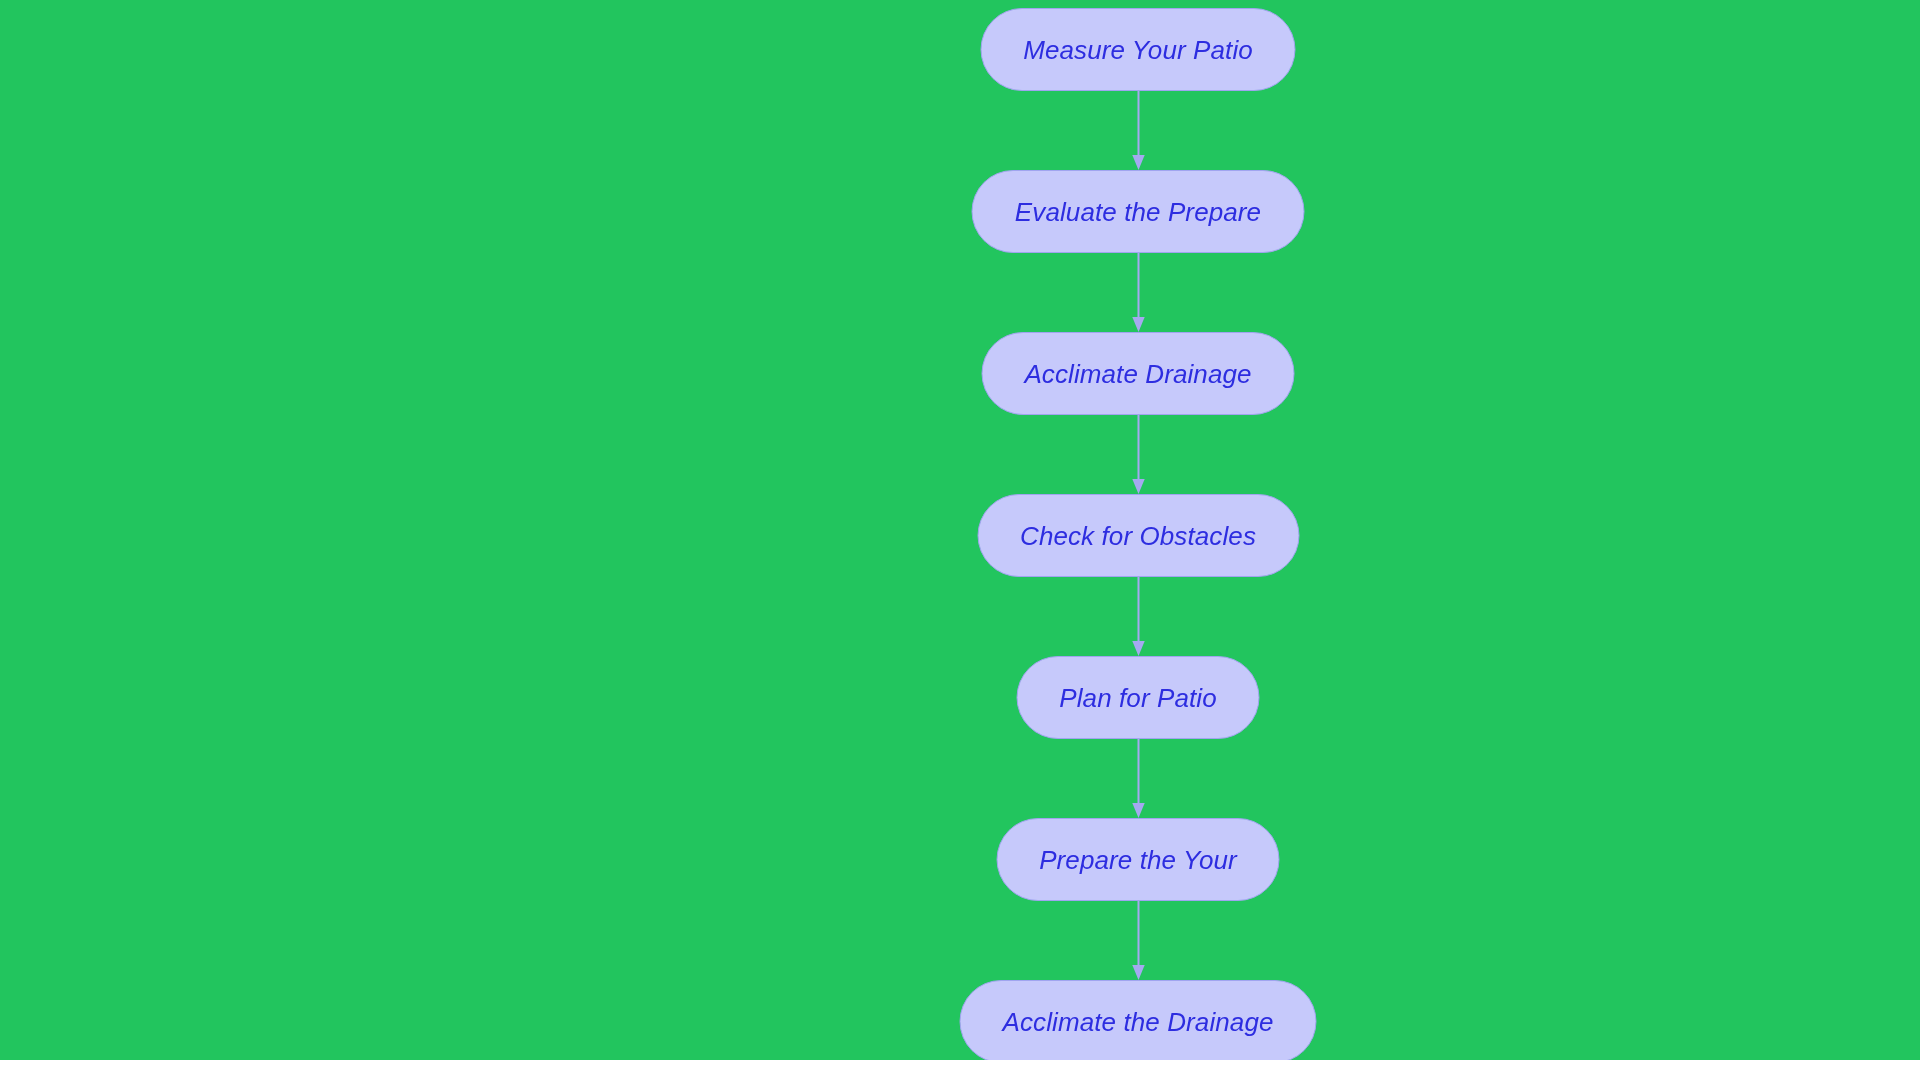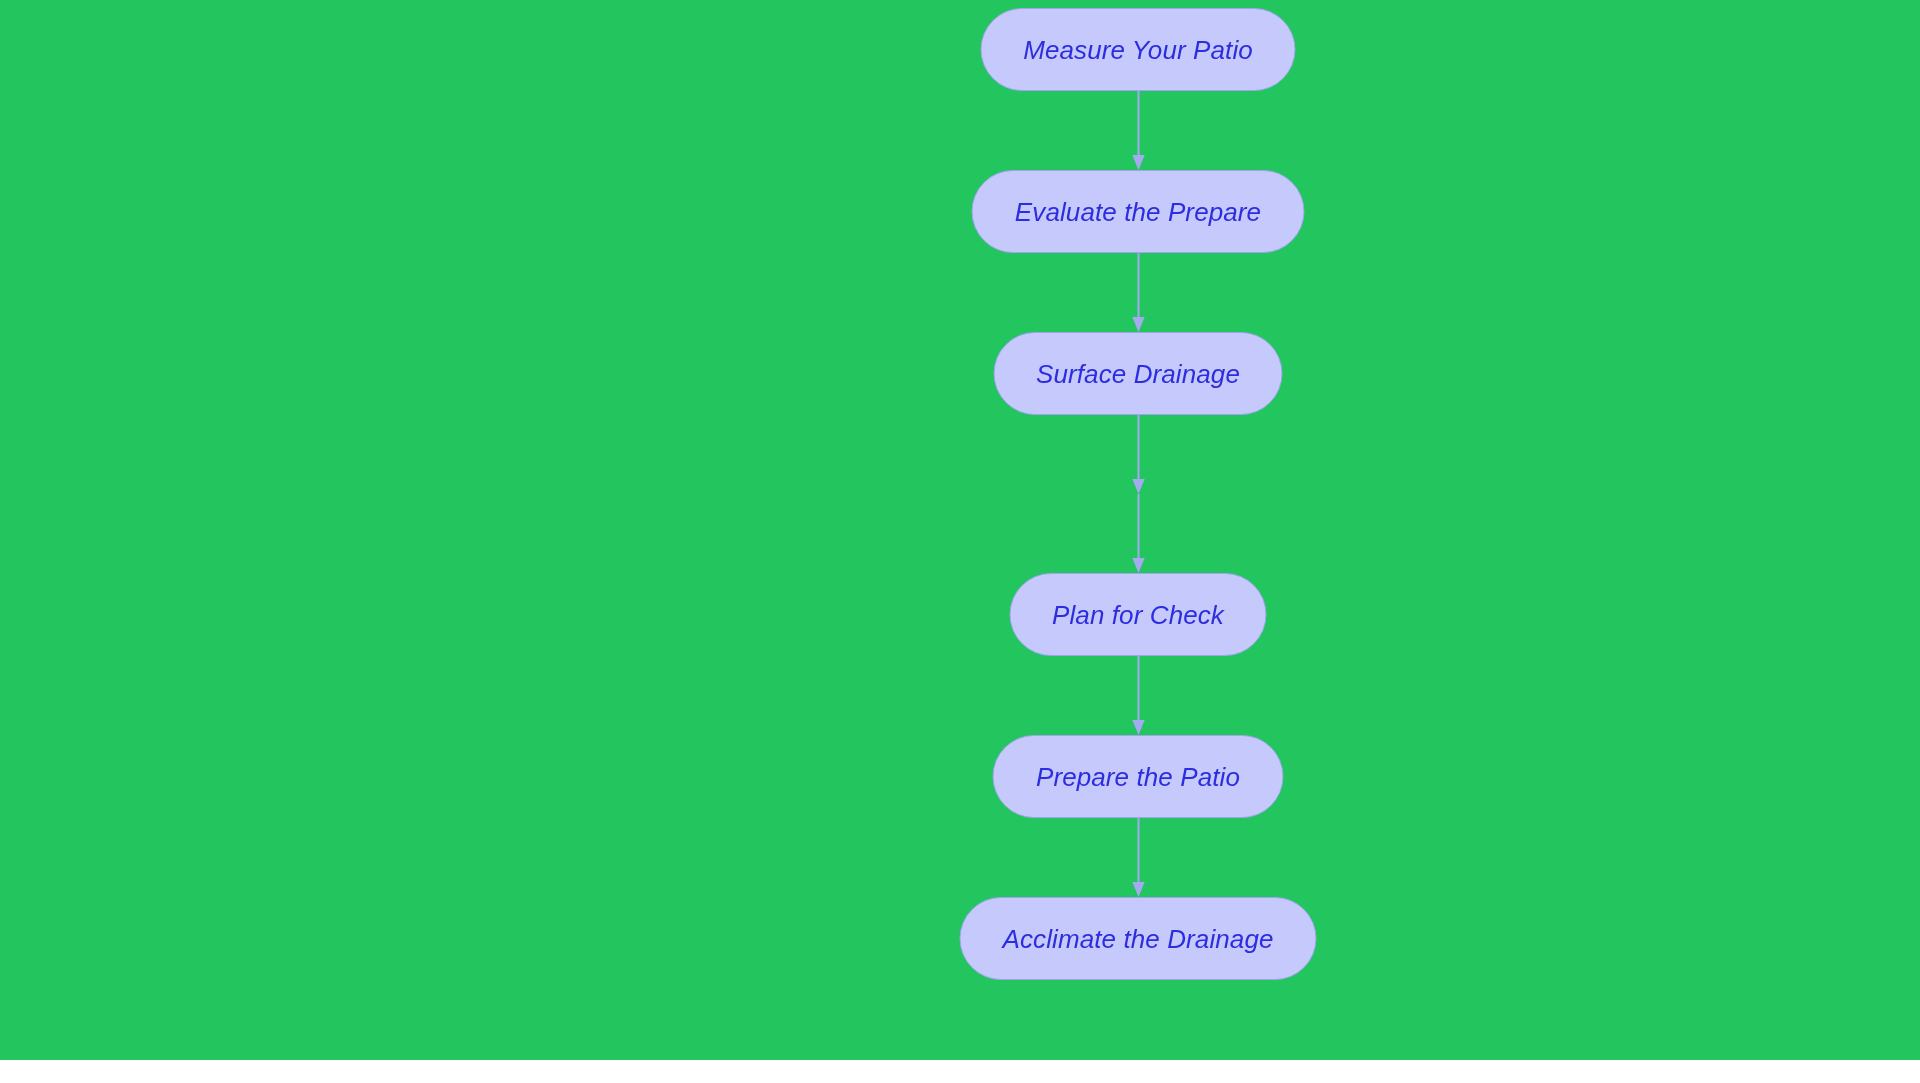--- a/index.html
+++ b/index.html
@@ -99,51 +99,54 @@
       </div>
 
       <span class="connector">
         <svg width="16" height="79" viewBox="0 0 16 79" xmlns="http://www.w3.org/2000/svg">
           <line x1="8" y1="0" x2="8" y2="66" stroke="#a5a9f0" stroke-width="2"></line>
           <polygon points="8,79 1.8,64 14.2,64" fill="#a5a9f0"></polygon>
         </svg>
       </span>
 
       <div class="node">
-        <span class="node-label">Surface Drainage</span>
-      </div>
-
-      <span class="connector">
-        <svg width="16" height="79" viewBox="0 0 16 79" xmlns="http://www.w3.org/2000/svg">
-          <line x1="8" y1="0" x2="8" y2="66" stroke="#a5a9f0" stroke-width="2"></line>
-          <polygon points="8,79 1.8,64 14.2,64" fill="#a5a9f0"></polygon>
-        </svg>
-      </span>
-
-
-      <span class="connector">
-        <svg width="16" height="79" viewBox="0 0 16 79" xmlns="http://www.w3.org/2000/svg">
-          <line x1="8" y1="0" x2="8" y2="66" stroke="#a5a9f0" stroke-width="2"></line>
-          <polygon points="8,79 1.8,64 14.2,64" fill="#a5a9f0"></polygon>
-        </svg>
-      </span>
-
-      <div class="node">
-        <span class="node-label">Plan for Check</span>
+        <span class="node-label">Acclimate Drainage</span>
       </div>
 
       <span class="connector">
         <svg width="16" height="79" viewBox="0 0 16 79" xmlns="http://www.w3.org/2000/svg">
           <line x1="8" y1="0" x2="8" y2="66" stroke="#a5a9f0" stroke-width="2"></line>
           <polygon points="8,79 1.8,64 14.2,64" fill="#a5a9f0"></polygon>
         </svg>
       </span>
 
       <div class="node">
-        <span class="node-label">Prepare the Patio</span>
+        <span class="node-label">Check for Obstacles</span>
+      </div>
+
+      <span class="connector">
+        <svg width="16" height="79" viewBox="0 0 16 79" xmlns="http://www.w3.org/2000/svg">
+          <line x1="8" y1="0" x2="8" y2="66" stroke="#a5a9f0" stroke-width="2"></line>
+          <polygon points="8,79 1.8,64 14.2,64" fill="#a5a9f0"></polygon>
+        </svg>
+      </span>
+
+      <div class="node">
+        <span class="node-label">Plan for Patio</span>
+      </div>
+
+      <span class="connector">
+        <svg width="16" height="79" viewBox="0 0 16 79" xmlns="http://www.w3.org/2000/svg">
+          <line x1="8" y1="0" x2="8" y2="66" stroke="#a5a9f0" stroke-width="2"></line>
+          <polygon points="8,79 1.8,64 14.2,64" fill="#a5a9f0"></polygon>
+        </svg>
+      </span>
+
+      <div class="node">
+        <span class="node-label">Prepare the Your</span>
       </div>
 
       <span class="connector">
         <svg width="16" height="79" viewBox="0 0 16 79" xmlns="http://www.w3.org/2000/svg">
           <line x1="8" y1="0" x2="8" y2="66" stroke="#a5a9f0" stroke-width="2"></line>
           <polygon points="8,79 1.8,64 14.2,64" fill="#a5a9f0"></polygon>
         </svg>
       </span>
 
       <div class="node">

